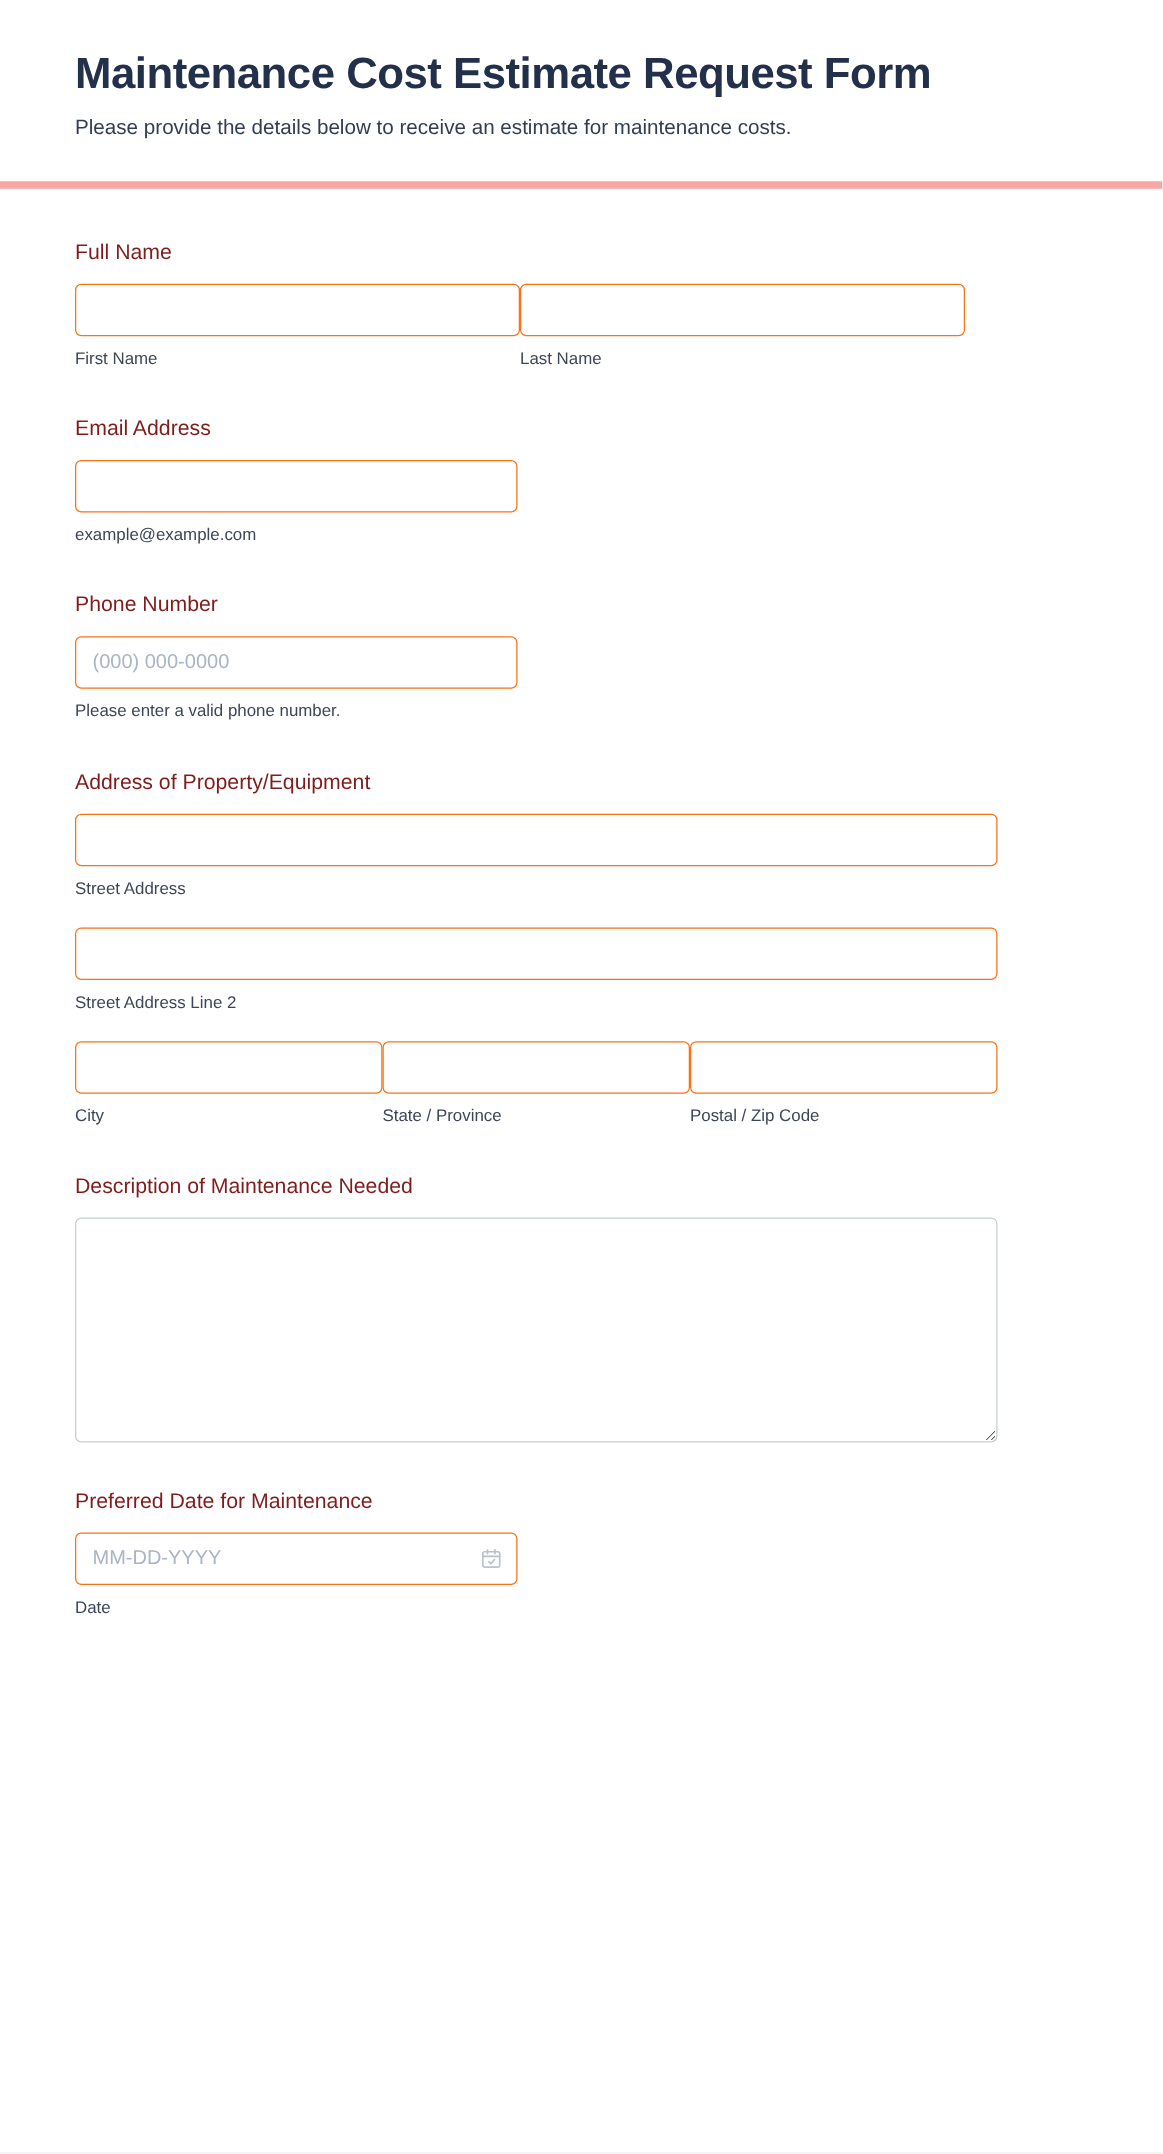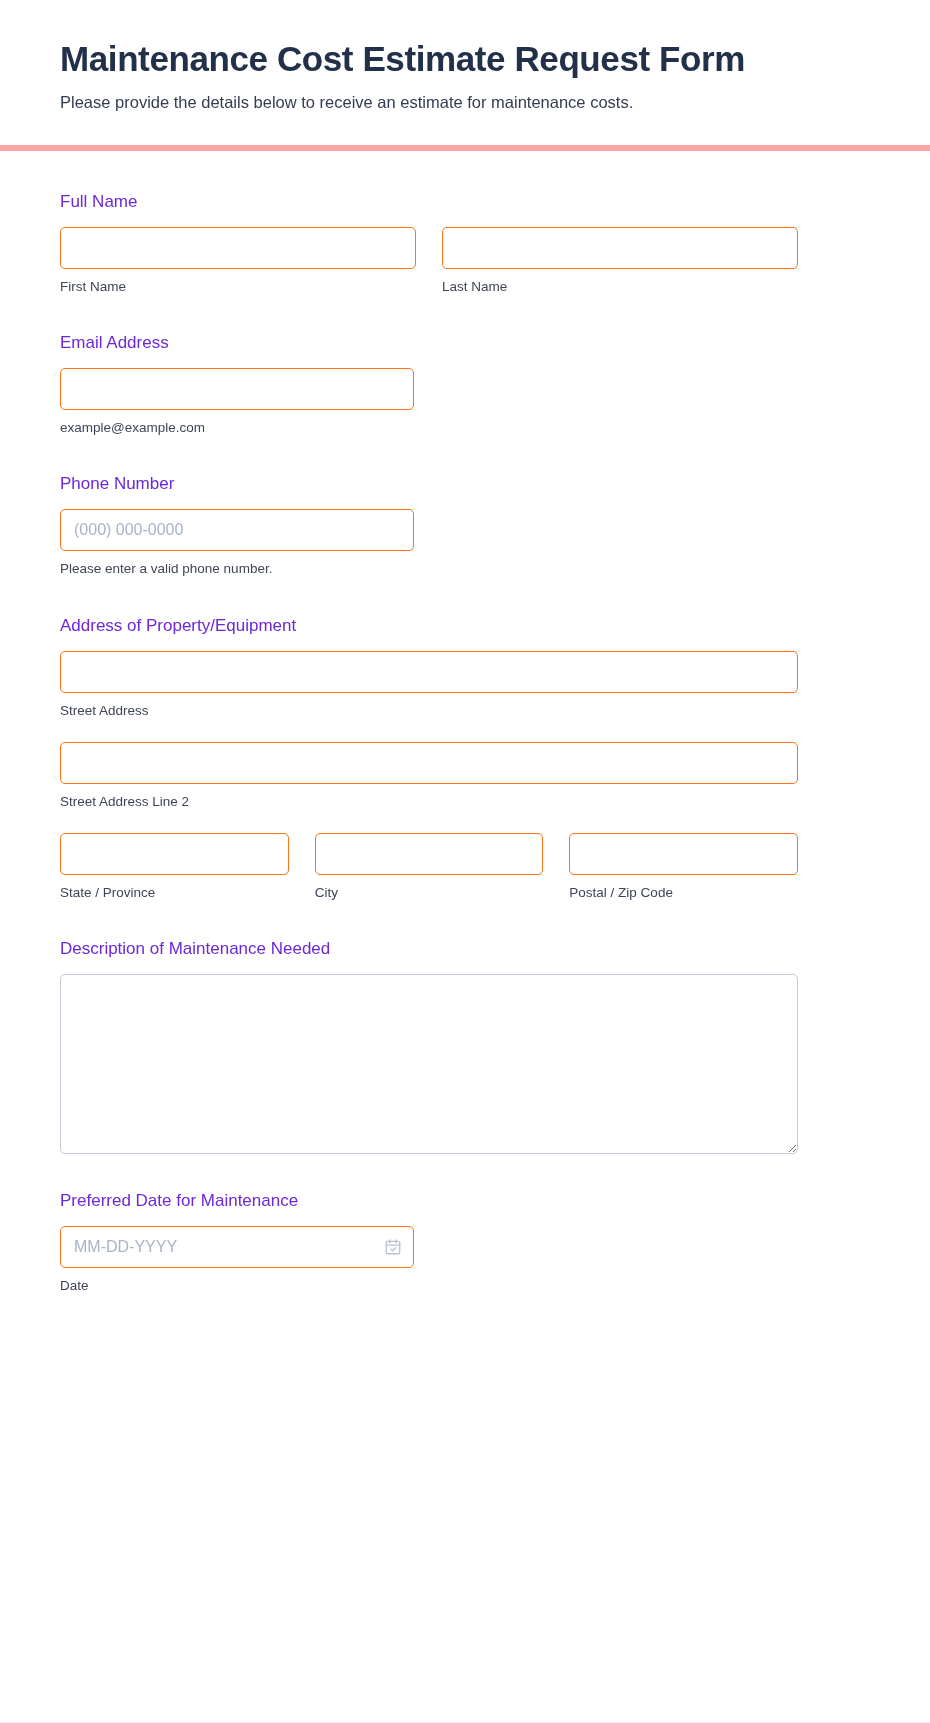--- a/index.html
+++ b/index.html
@@ -57,21 +57,21 @@
   .field-block {
     margin-bottom: 36px;
   }
   .field-block:last-child { margin-bottom: 24px; }
 
   .field-label {
     display: block;
     font-size: 17px;
     line-height: 1.3;
     font-weight: 500;
-    color: #6d28d9;
+    color: #7f1d1d;
     margin-bottom: 14px;
   }
 
   .sublabel {
     display: block;
     font-size: 13.5px;
     line-height: 1.35;
     color: #3d4557;
     margin-top: 9px;
     font-weight: normal;
@@ -90,21 +90,20 @@
     border-radius: 5px;
     outline: none;
   }
   .txt-input::placeholder {
     color: #a9b4c6;
     opacity: 1;
   }
 
   .col-row {
     display: flex;
-    gap: 26px;
   }
   .col-half { width: 356px; flex: 0 0 356px; }
   .col-third { flex: 1 1 0; min-width: 0; }
 
   .w-short { width: 354px; }
   .w-full  { width: 738px; }
 
   .input-wrap { position: relative; }
 
   .cal-icon {
@@ -200,25 +199,25 @@
       </div>
 
       <div style="margin-bottom:22px;">
         <input class="txt-input w-full" type="text" placeholder="" style="">
         <span class="sublabel">Street Address Line 2</span>
       </div>
 
       <div class="col-row" style="width:738px;">
         <div class="col-third">
           <input class="txt-input" type="text" placeholder="" style="">
+          <span class="sublabel">City</span>
+        </div>
+        <div class="col-third">
+          <input class="txt-input" type="text" placeholder="" style="">
           <span class="sublabel">State / Province</span>
-        </div>
-        <div class="col-third">
-          <input class="txt-input" type="text" placeholder="" style="">
-          <span class="sublabel">City</span>
         </div>
         <div class="col-third">
           <input class="txt-input" type="text" placeholder="" style="">
           <span class="sublabel">Postal / Zip Code</span>
         </div>
       </div>
     </div>
 
     <div class="field-block">
       <span class="field-label">Description of Maintenance Needed</span>

